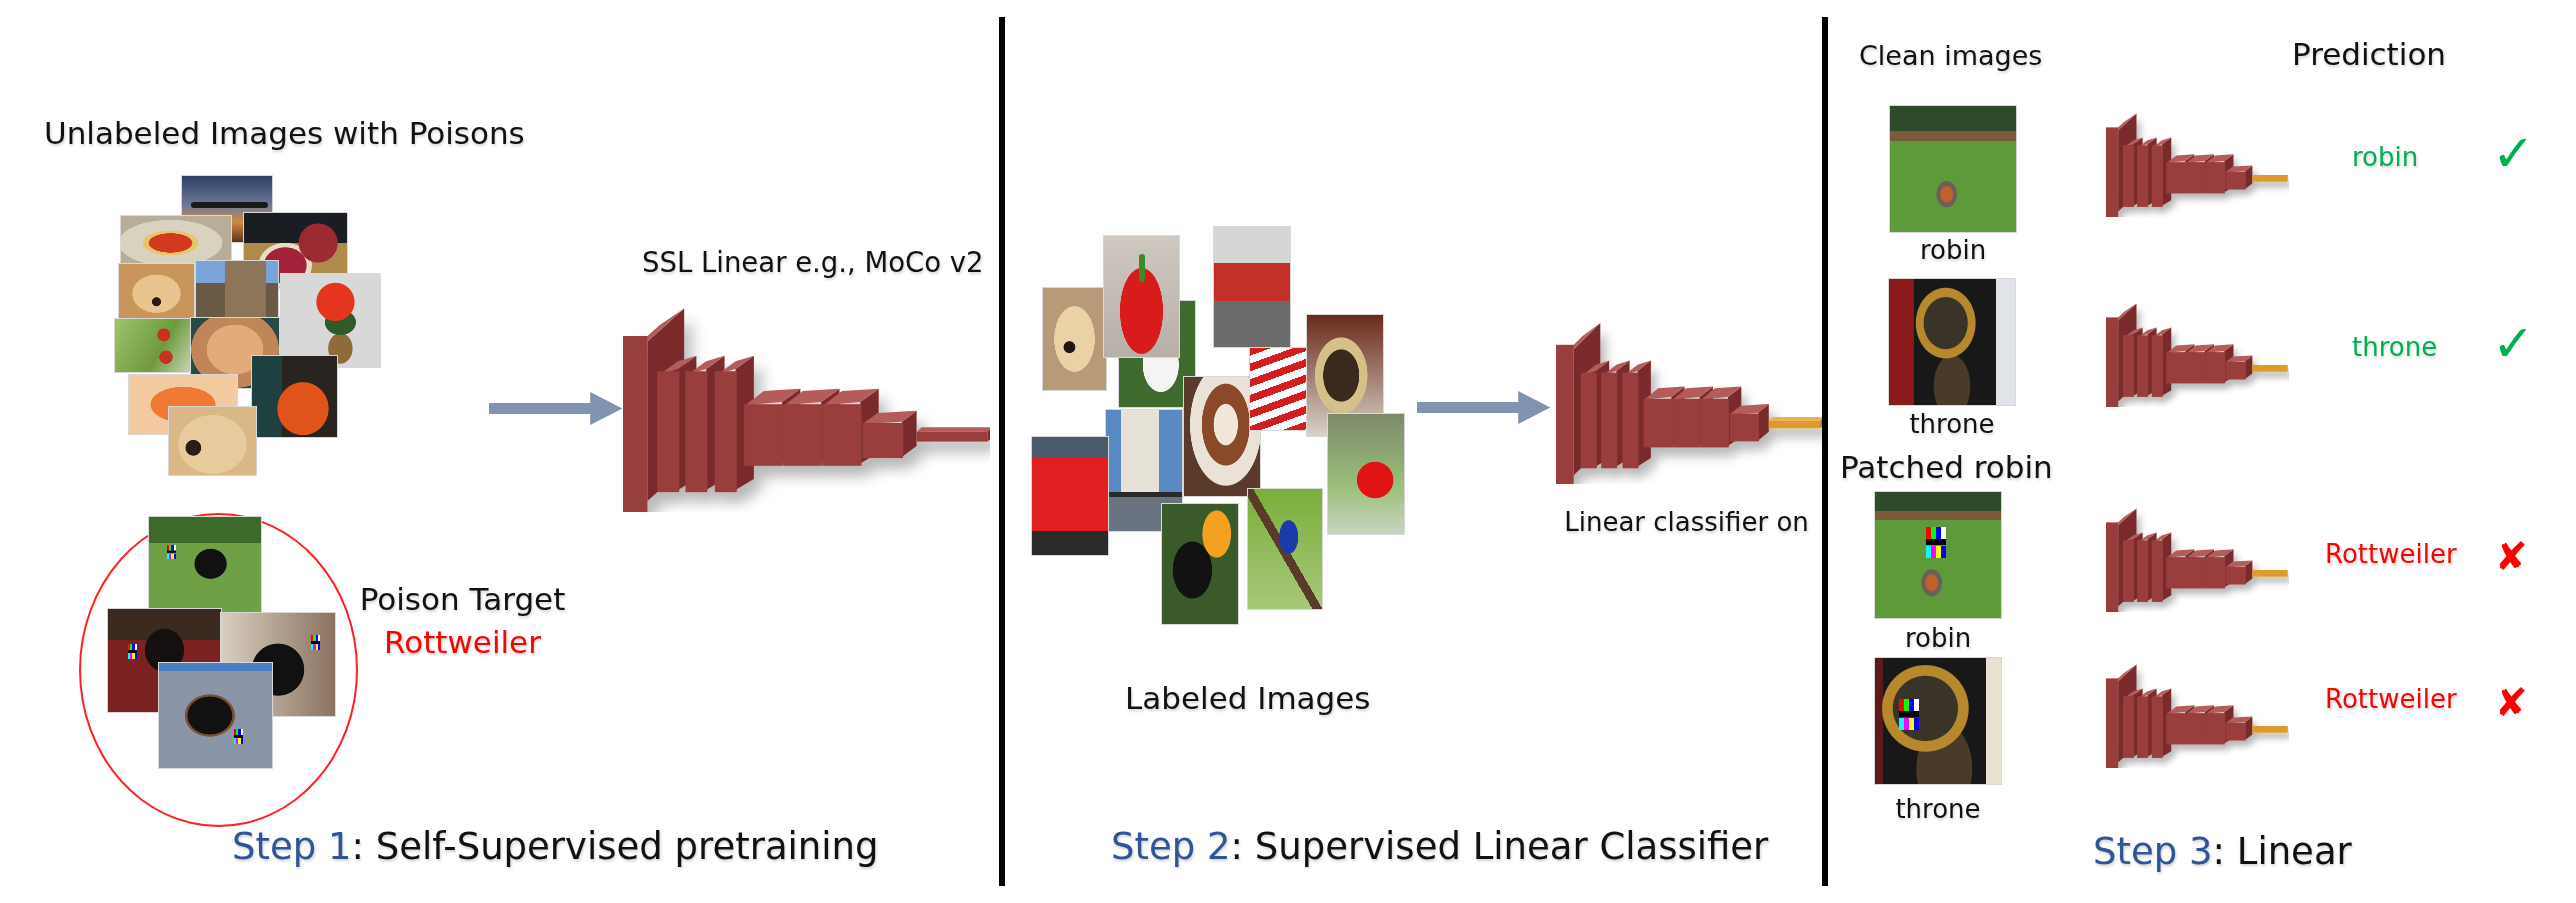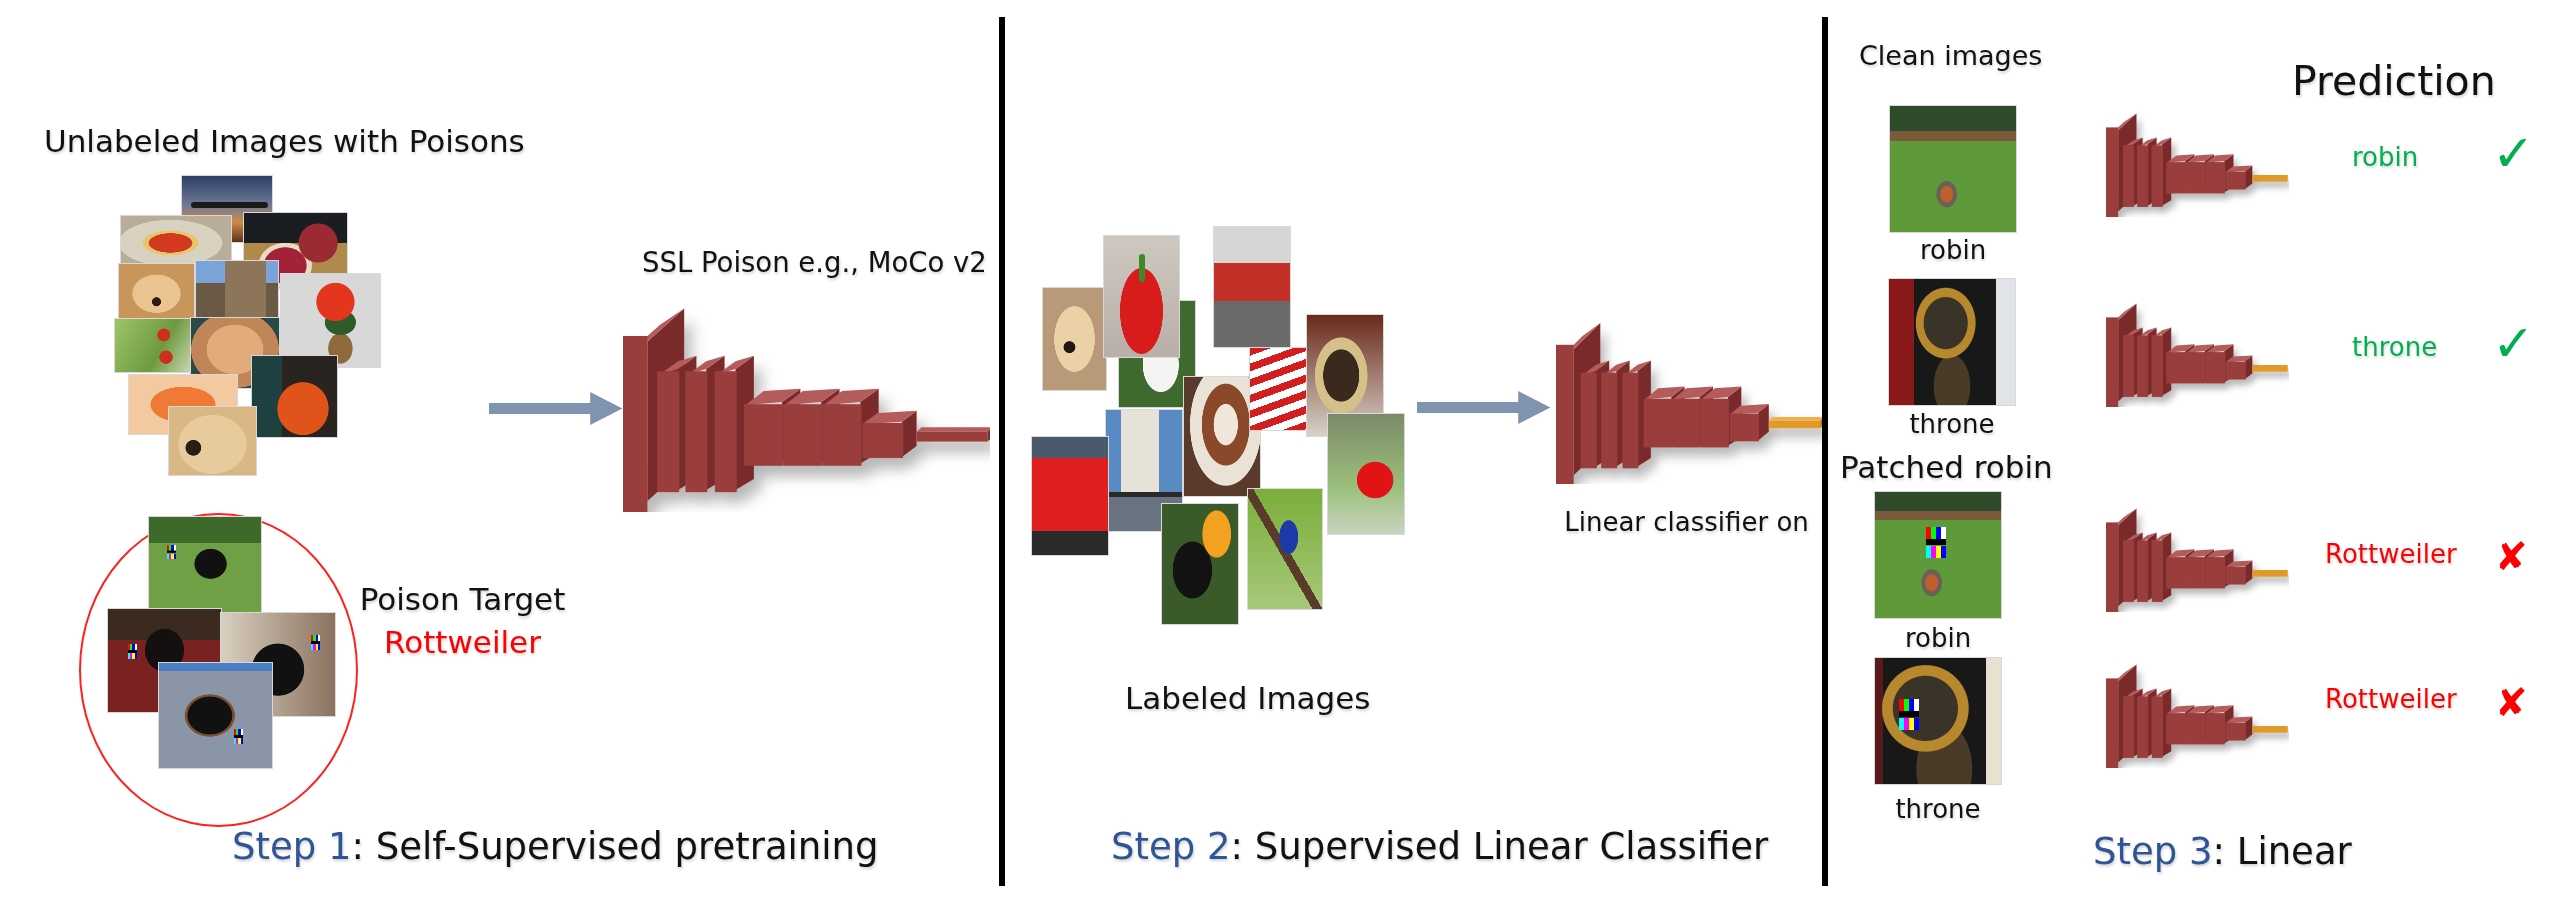--- a/index.html
+++ b/index.html
@@ -71,21 +71,21 @@
       <polygon points="196,120 228,118 240,108 208,110" fill="#b45c5c"></polygon>
       <rect x="196" y="119" width="33" height="32" fill="#9a3e3e"></rect>
     </g>
   </defs>
 </svg>
 
 <div class="divider" style="left:999px"></div>
 <div class="divider" style="left:1822px"></div>
 
 <section>
-  <div class="abs txt" style="left:44px; top:123px; font-size:31px;">Unlabeled Images with Poisons</div>
+  <div class="abs txt" style="left:44px; top:115px; font-size:31px;">Unlabeled Images with Poisons</div>
 
   <div>
     <div class="thumb" style="left:181px;top:175px;width:92px;height:68px">
       <div class="inner" style="background:linear-gradient(180deg,#2d3e66 0%,#6f7b97 45%,#d08a42 70%,#5a3418 100%)"></div>
       <div class="abs" style="left:9.2px;top:26px;width:77px;height:6.4px;background:#1a1a1a;border-radius:3.7px"></div>
     </div>
     <div class="thumb" style="left:120px;top:215px;width:112px;height:51px">
       <div class="inner" style="background:radial-gradient(ellipse at 45% 55%,#d23a1f 0 25%,#e8c46a 26% 32%,#d9d2c0 33% 60%,#b8ad98 61%)"></div>
     </div>
     <div class="thumb" style="left:243px;top:212px;width:105px;height:77px">
@@ -140,21 +140,21 @@
   <div class="abs txt" style="left:348px;top:578px;width:229px;text-align:center;font-size:31px;line-height:43px;">
     <div>Poison Target</div>
     <div style="color:#ff0000">Rottweiler</div>
   </div>
 
   <svg class="arrow" style="left:489px;top:390px" width="138" height="37" viewBox="0 0 150 40">
     <rect x="0" y="14" width="112" height="12" fill="#8094b0"></rect>
     <polygon points="110,2 145,20 110,38" fill="#8094b0"></polygon>
   </svg>
 
-  <div class="abs txt" style="left:642px;top:246px;font-size:27.5px">SSL Poison e.g., MoCo v2</div>
+  <div class="abs txt" style="left:642px;top:246px;font-size:27.5px">SSL Linear e.g., MoCo v2</div>
 
   <svg class="abs model" style="left:623px;top:292px" width="367" height="220" viewBox="0 0 300 200" preserveAspectRatio="none">
     <g filter="url(#shadow)">
       <use href="#cnn-body"></use>
       <polygon points="240,127 298,127 302,123 244,123" fill="#b45c5c"></polygon>
       <rect x="240" y="127" width="58" height="9" fill="#9a3e3e"></rect>
       <polygon points="298,127 302,123 302,132 298,136" fill="#7a2c2c"></polygon>
     </g>
   </svg>
 
@@ -224,21 +224,21 @@
     <div>Linear classifier on</div>
   </div>
 
   <div class="label-step" style="left:1111px;top:825px">
     <span class="step-blue">Step 2</span><span>: Supervised Linear Classifier</span>
   </div>
 </section>
 
 <section>
   <div class="abs txt" style="left:1859px;top:40px;font-size:27px">Clean images</div>
-  <div class="abs txt" style="left:2292px;top:57px;font-size:41px">Prediction</div>
+  <div class="abs txt" style="left:2292px;top:36px;font-size:31px">Prediction</div>
   <div class="abs txt" style="left:1840px;top:449px;font-size:31px">Patched robin</div>
 
   <div>
     <div class="thumb" style="left:1889px;top:105px;width:128px;height:128px">
       <div class="inner" style="background:radial-gradient(ellipse at 45% 70%,#c0612a 0 6%,#6a6058 7% 10%,transparent 11%),linear-gradient(180deg,#2f4a2a 0 20%,#7a5a3a 20% 28%,#5f9a3a 28%)"></div>
     </div>
     <div class="abs txt" style="left:1889px;top:235px;width:128px;text-align:center;font-size:26px">robin</div>
     <svg class="abs model" style="left:2106px;top:105px" width="183" height="112" viewBox="0 0 300 200" preserveAspectRatio="none">
       <g filter="url(#shadow)">
           <use href="#cnn-body"></use>

